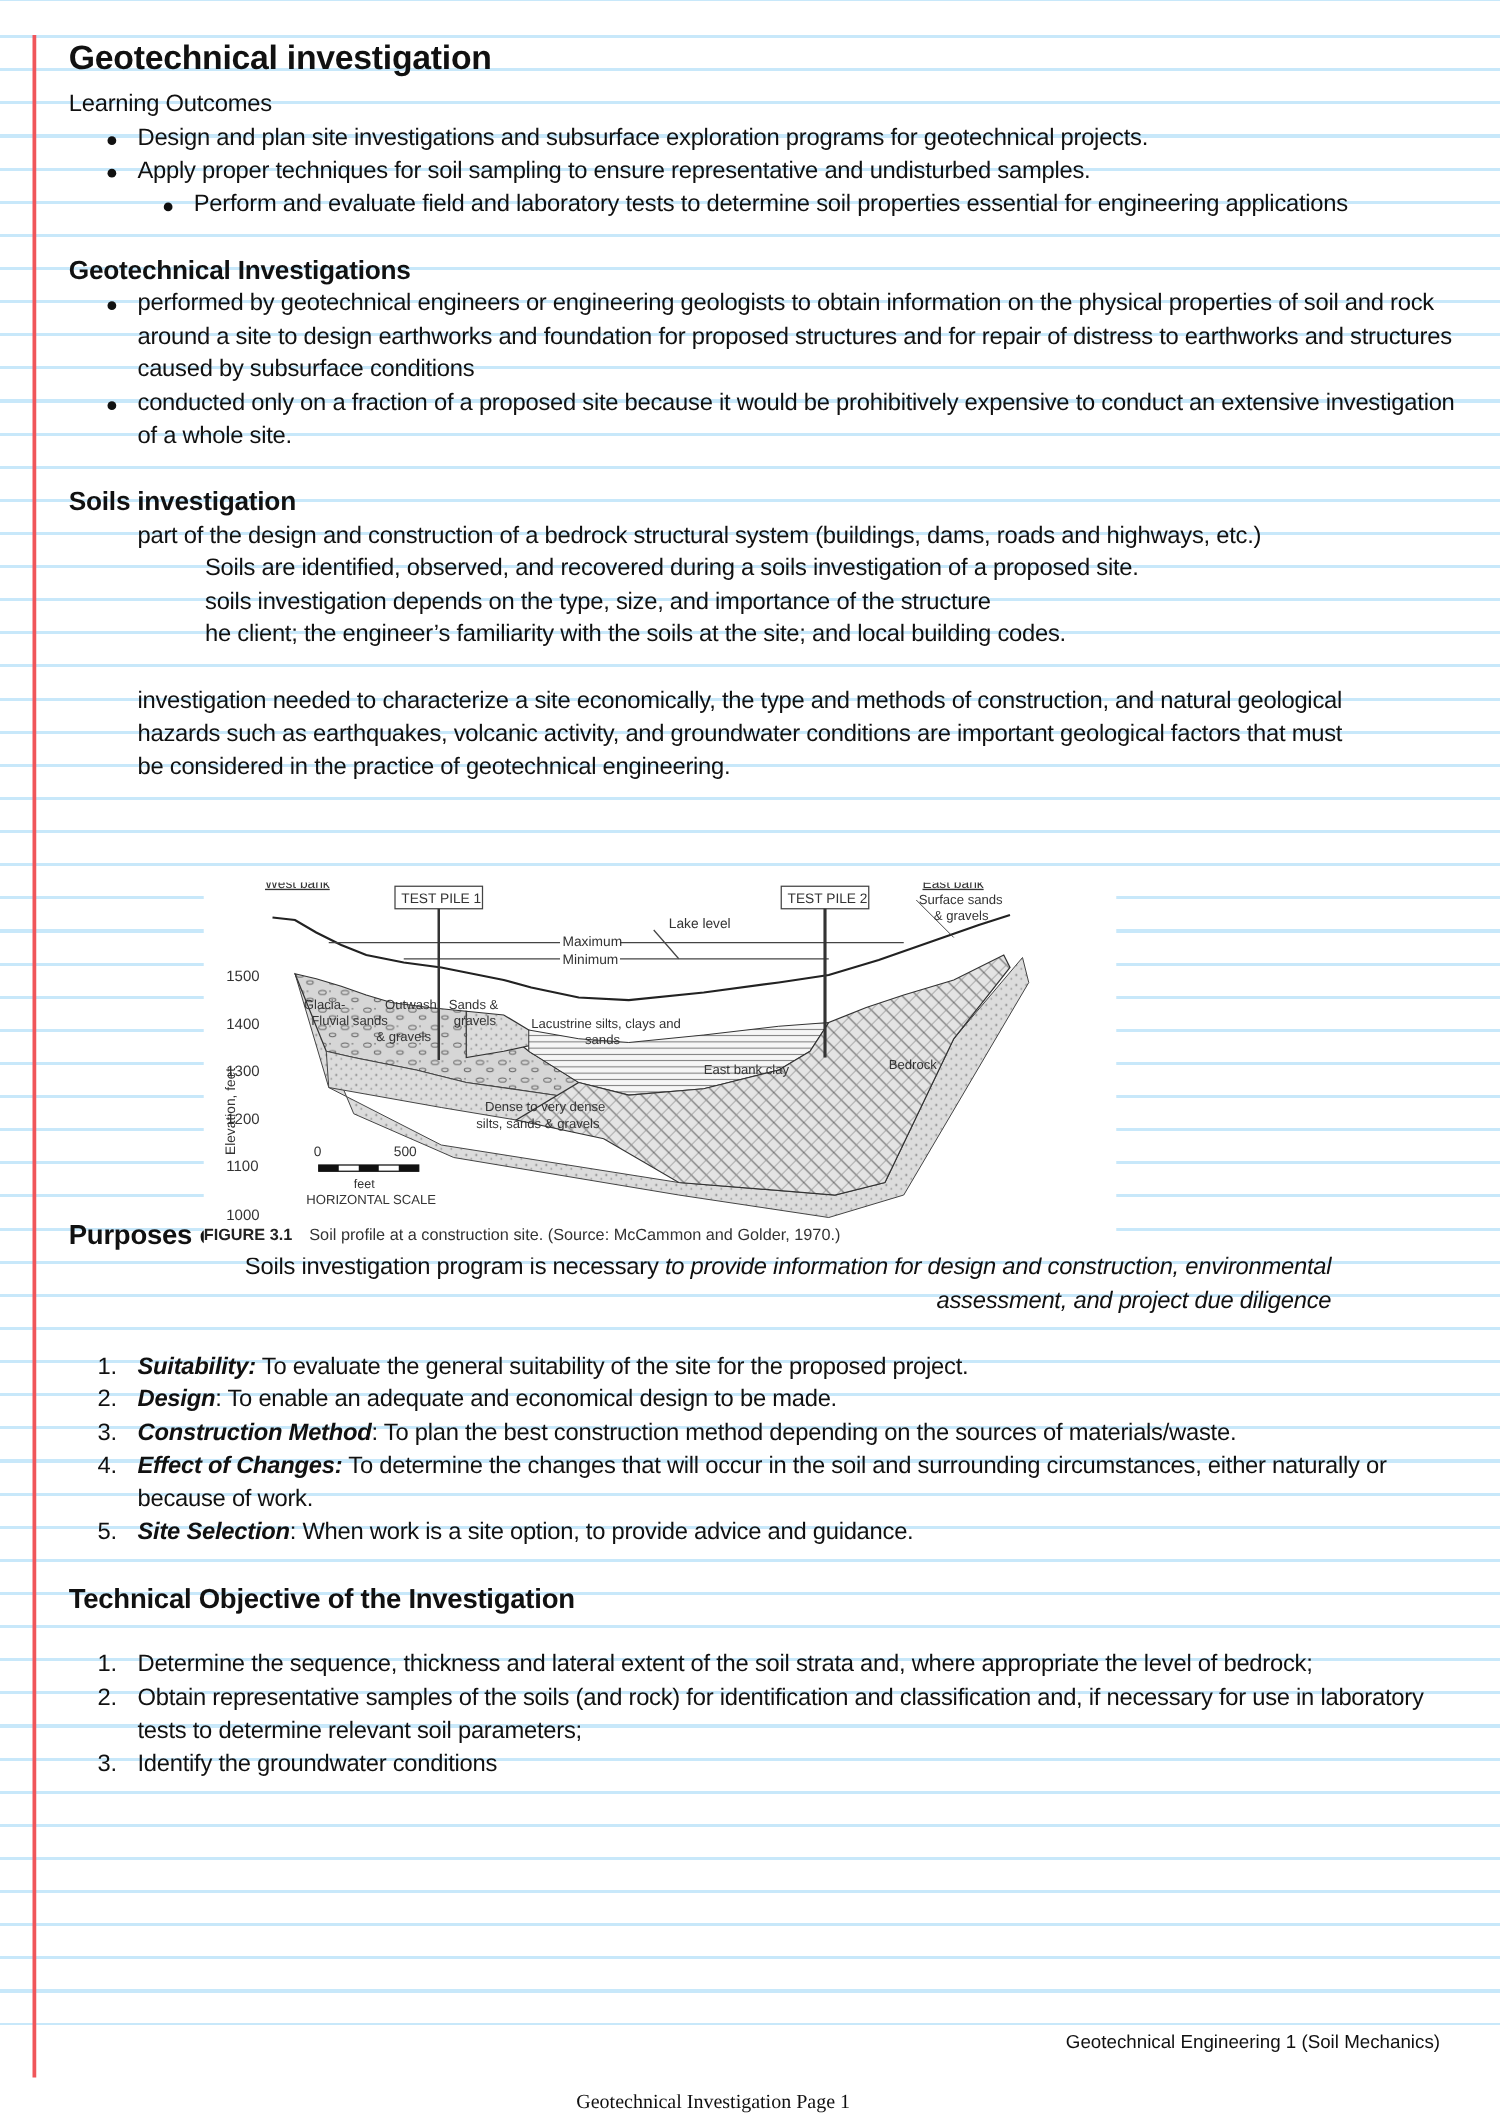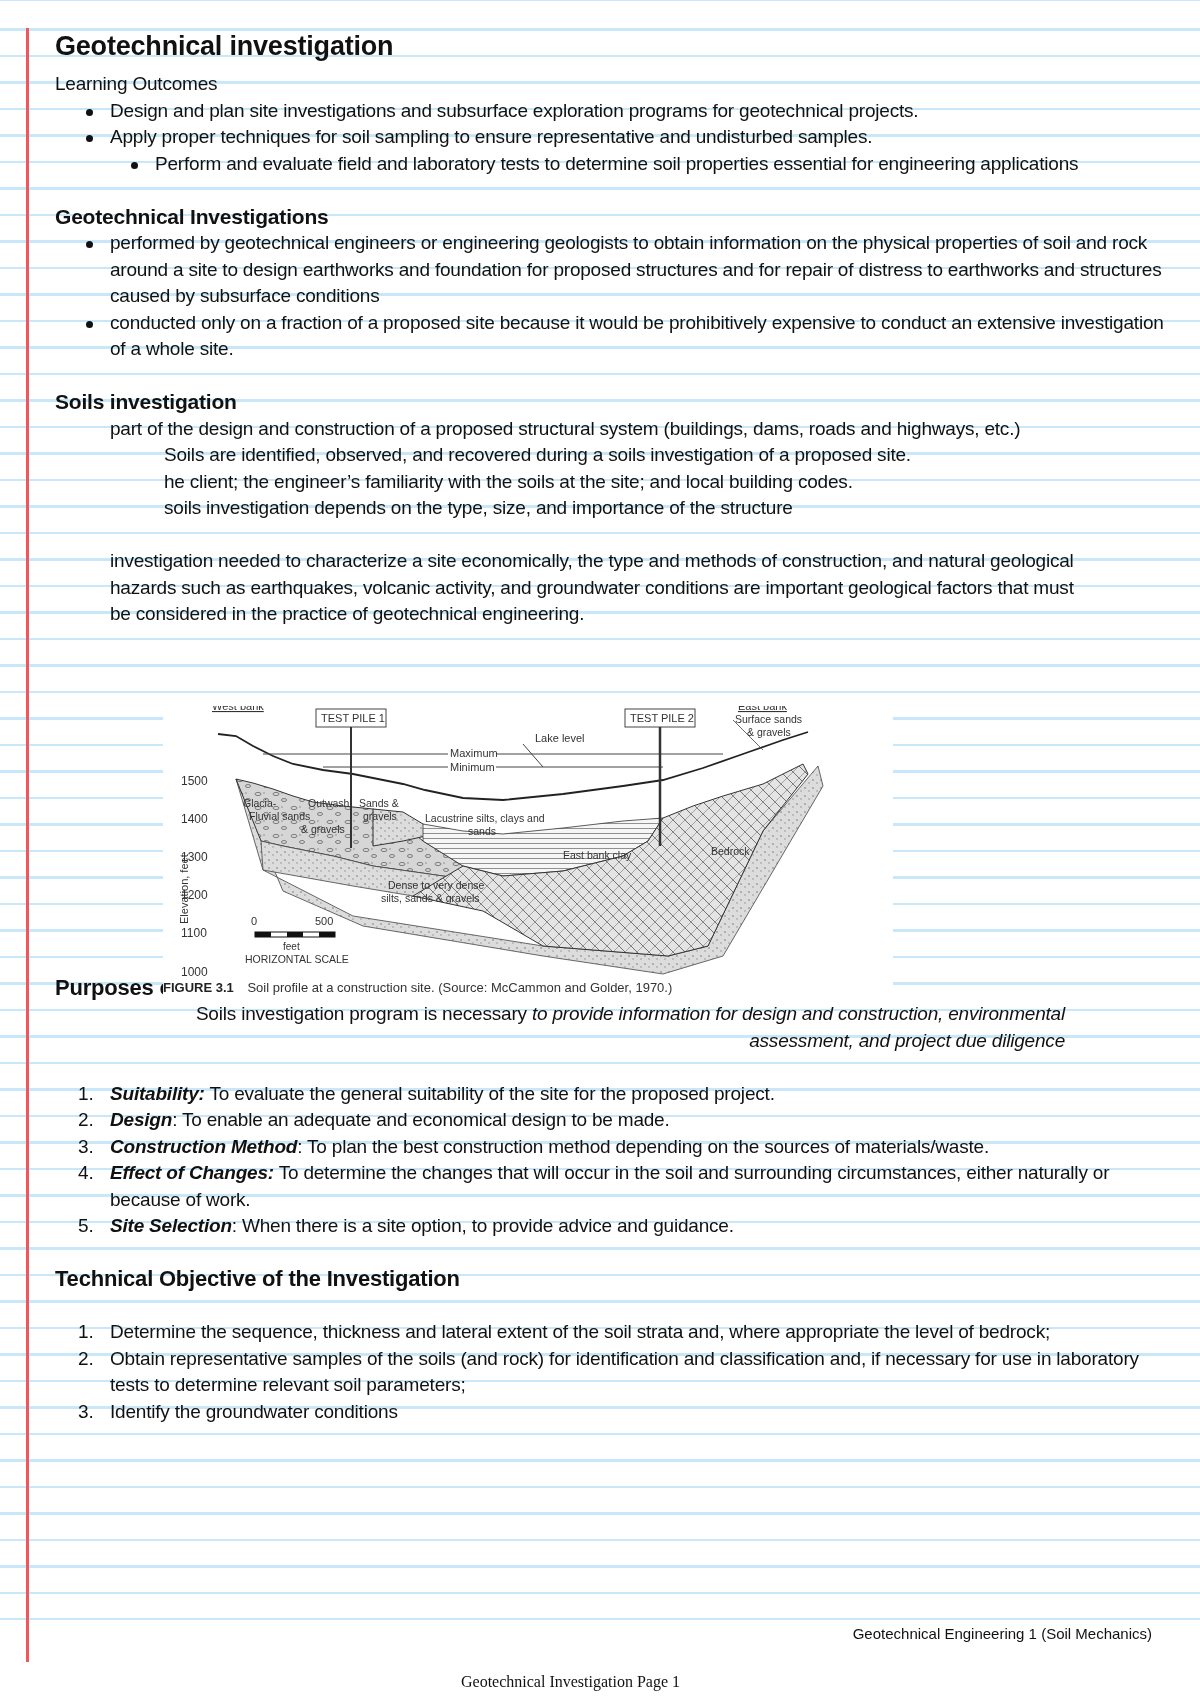--- a/index.html
+++ b/index.html
@@ -136,38 +136,38 @@
   <div class="blank"></div>
 
   <p class="sec-h">Geotechnical Investigations</p>
   <ul class="bullets">
     <li>performed by geotechnical engineers or engineering geologists to obtain information on the physical properties of soil and rock around a site to design earthworks and foundation for proposed structures and for repair of distress to earthworks and structures caused by subsurface conditions</li>
     <li>conducted only on a fraction of a proposed site because it would be prohibitively expensive to conduct an extensive investigation of a whole site.</li>
   </ul>
   <div class="blank"></div>
 
   <p class="sec-h">Soils investigation</p>
-  <p class="indent1" style="padding-right:80px;">part of the design and construction of a proposed structural system (buildings, dams, roads and highways, etc.)</p>
+  <p class="indent1" style="padding-right:80px;">part of the design and construction of a bedrock structural system (buildings, dams, roads and highways, etc.)</p>
   <p class="indent2">Soils are identified, observed, and recovered during a soils investigation of a proposed site.</p>
+  <p class="indent2">soils investigation depends on the type, size, and importance of the structure</p>
   <p class="indent2">he client; the engineer’s familiarity with the soils at the site; and local building codes.</p>
-  <p class="indent2">soils investigation depends on the type, size, and importance of the structure</p>
   <div class="blank"></div>
   <p class="indent1" style="padding-right:80px;">investigation needed to characterize a site economically, the type and methods of construction, and natural geological hazards such as earthquakes, volcanic activity, and groundwater conditions are important geological factors that must be considered in the practice of geotechnical engineering.</p>
 
   <div style="height:347px;"></div>
 
   <p class="sec-h big">Purposes of a soils investigation</p>
   <p class="indent1" style="padding-right:100px;text-align:right;"><span>Soils investigation program is necessary </span><span class="it">to provide information for design and construction, environmental assessment, and project due diligence</span></p>
   <div class="blank"></div>
   <ol class="nums">
     <li><span class="bi">Suitability:</span><span> To evaluate the general suitability of the site for the proposed project.</span></li>
     <li><span class="bi">Design</span><span>: To enable an adequate and economical design to be made.</span></li>
     <li style="padding-right:120px;"><span class="bi">Construction Method</span><span>: To plan the best construction method depending on the sources of materials/waste.</span></li>
     <li><span class="bi">Effect of Changes:</span><span> To determine the changes that will occur in the soil and surrounding circumstances, either naturally or because of work.</span></li>
-    <li><span class="bi">Site Selection</span><span>: When there is a site option, to provide advice and guidance.</span></li>
+    <li><span class="bi">Site Selection</span><span>: When work is a site option, to provide advice and guidance.</span></li>
   </ol>
   <div class="blank"></div>
 
   <p class="sec-h big">Technical Objective of the Investigation</p>
   <div class="blank"></div>
   <ol class="nums">
     <li>Determine the sequence, thickness and lateral extent of the soil strata and, where appropriate the level of bedrock;</li>
     <li>Obtain representative samples of the soils (and rock) for identification and classification and, if necessary for use in laboratory tests to determine relevant soil parameters;</li>
     <li>Identify the groundwater conditions</li>
   </ol>

